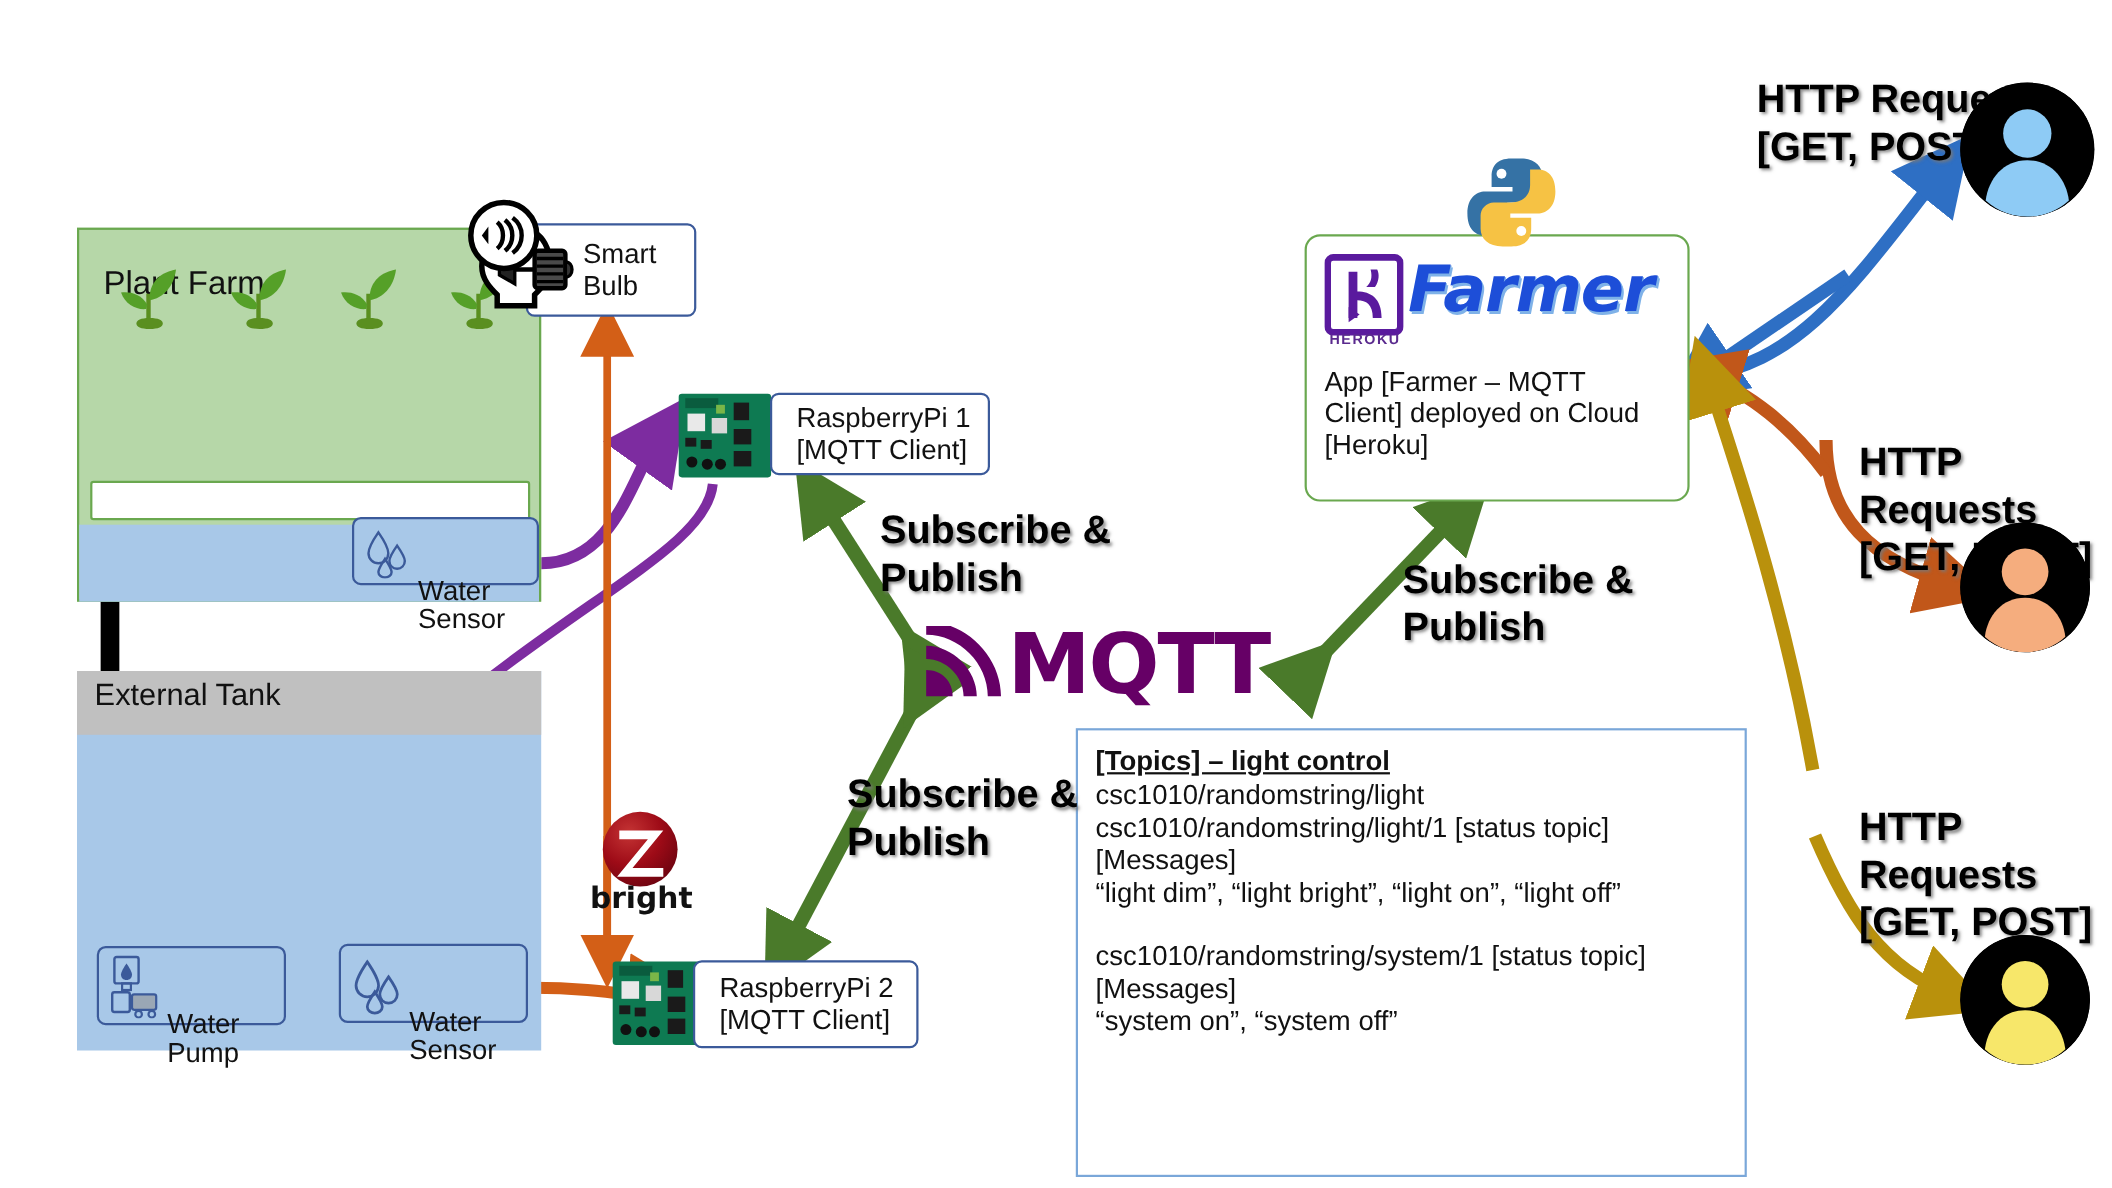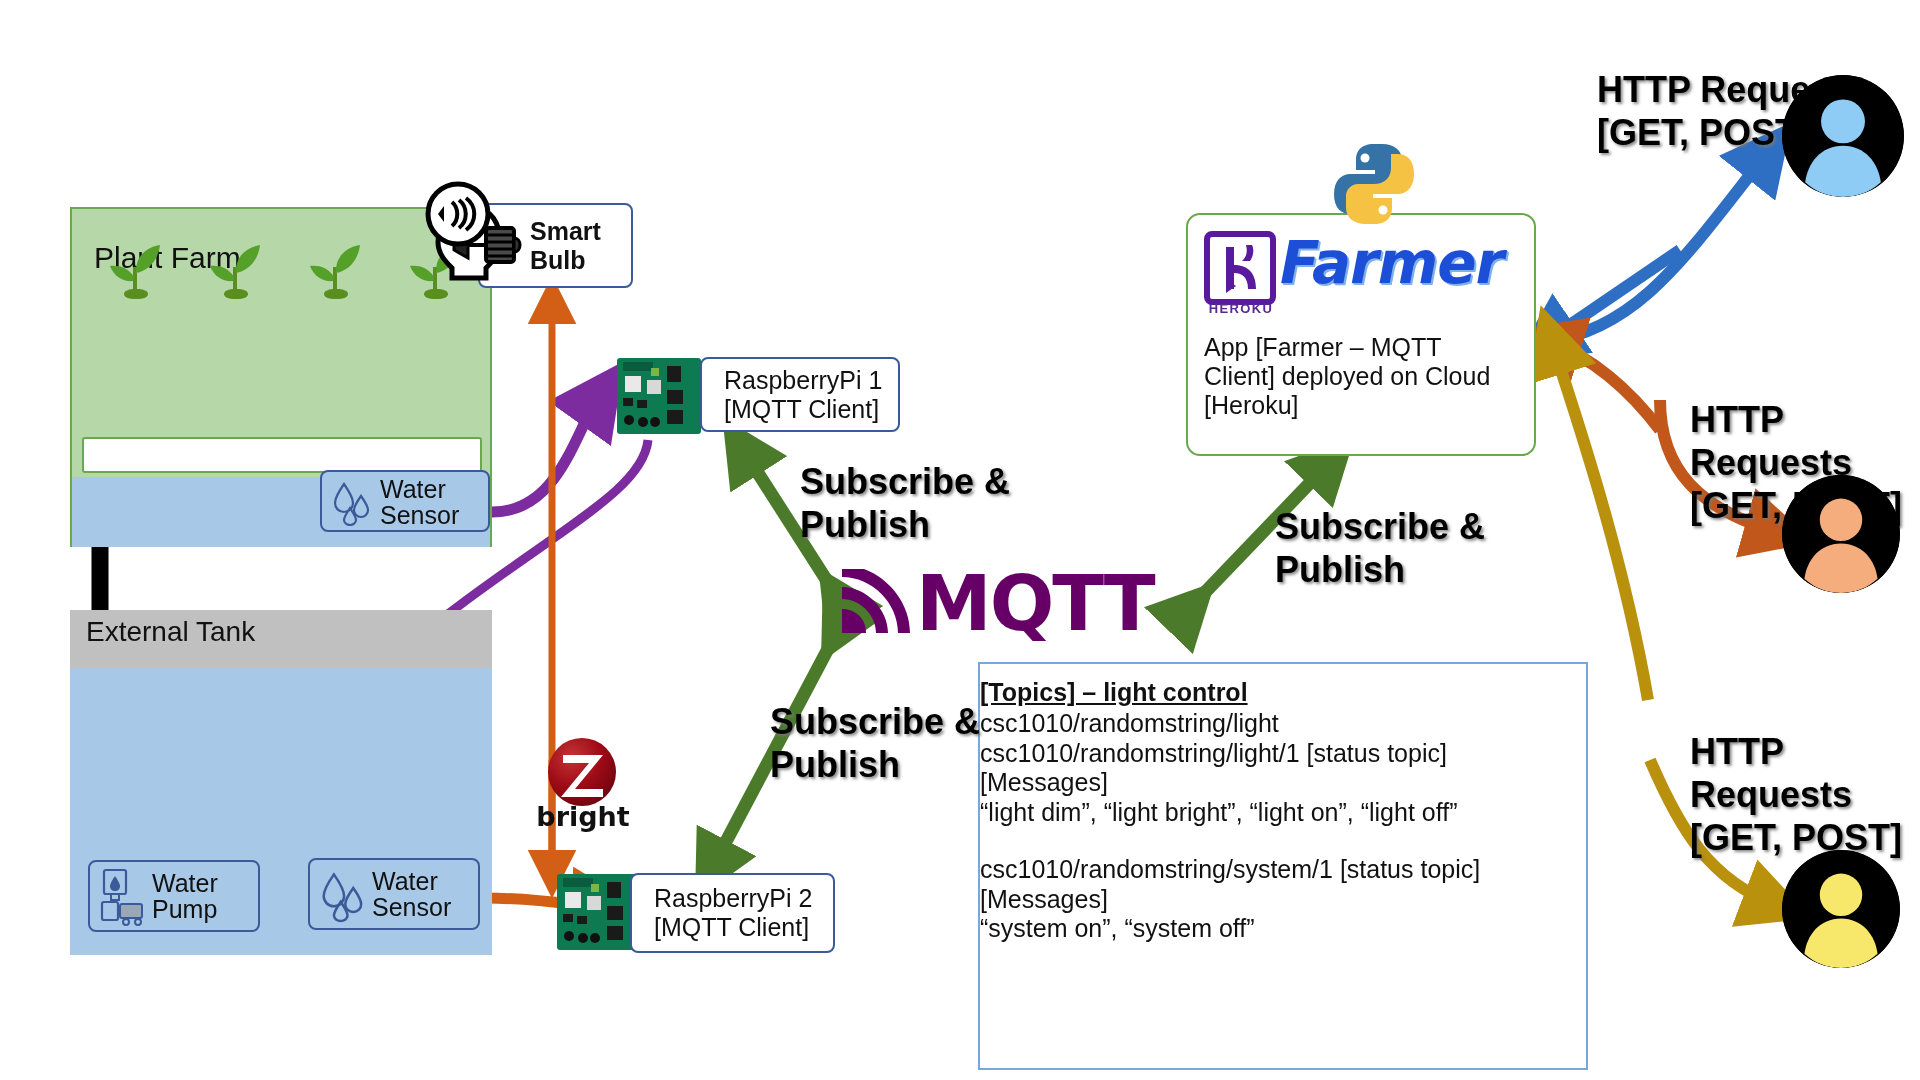--- a/index.html
+++ b/index.html
@@ -73,28 +73,28 @@
     border: 2px solid #3b5a9a; border-radius: 8px;
     background: #a8c8e8; box-sizing: border-box;
   }
   #water-sensor-tank {
     left: 308px; top: 858px; width: 172px; height: 72px;
     border: 2px solid #3b5a9a; border-radius: 8px;
     background: #a8c8e8; box-sizing: border-box;
   }
   .inbox-text {
     position: absolute; font-size: 25px; color: #111; line-height: 1.05;
-    white-space: pre-line; text-align: left;
+    white-space: pre-line; text-align: left; margin-top: 48px;
   }
 
   
   #smart-bulb-box {
     left: 478px; top: 203px; width: 155px; height: 85px;
   }
-  #smart-bulb-label { margin-left: 50px; font-weight: bold; }
+  #smart-bulb-label { margin-left: 50px; }
 
   
   #rpi1-box { left: 700px; top: 357px; width: 200px; height: 75px; }
   #rpi2-box { left: 630px; top: 873px; width: 205px; height: 80px; }
   .rpi-label { margin-left: 22px; }
 
   
   #farmer-box {
     left: 1186px; top: 213px; width: 350px; height: 243px;
     border: 2px solid #6aa84f; border-radius: 14px;
@@ -126,21 +126,21 @@
   #mqtt-word {
     position: absolute; left: 78px; top: -6px;
     font-size: 76px; font-weight: bold; letter-spacing: -2px;
     color: #660066; font-family: "DejaVu Sans", sans-serif;
   }
 
   
   #topics-box {
     left: 978px; top: 662px; width: 610px; height: 408px;
     border: 2px solid #7aa7d9; background: #ffffff;
-    box-sizing: border-box; padding: 14px 0;
+    box-sizing: border-box; padding: 14px 16px;
   }
   .topic-head {
     font-size: 25px; font-weight: bold; color: #111;
     text-decoration: underline; margin: 0 0 2px 0; white-space: nowrap;
   }
   .topic-line {
     font-size: 25px; color: #111; line-height: 1.18; white-space: nowrap;
   }
   .topic-gap { height: 28px; }
 

